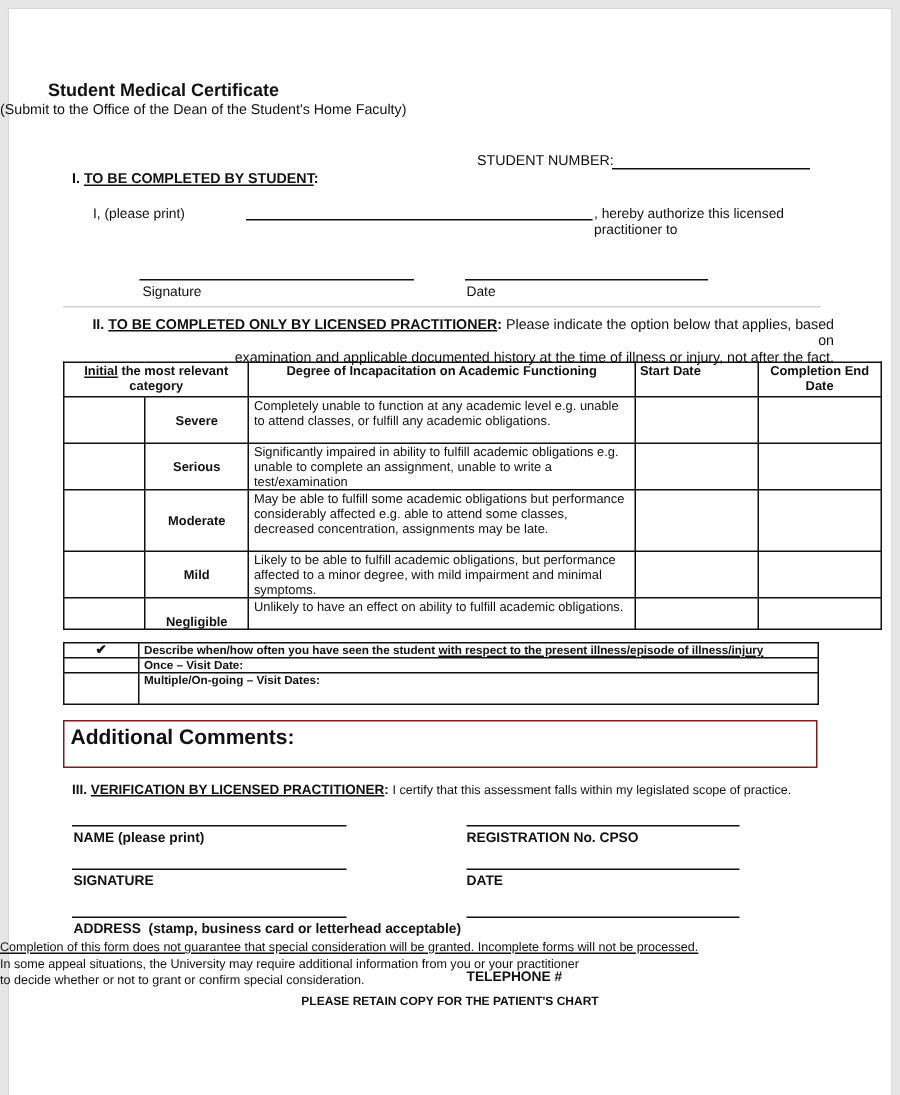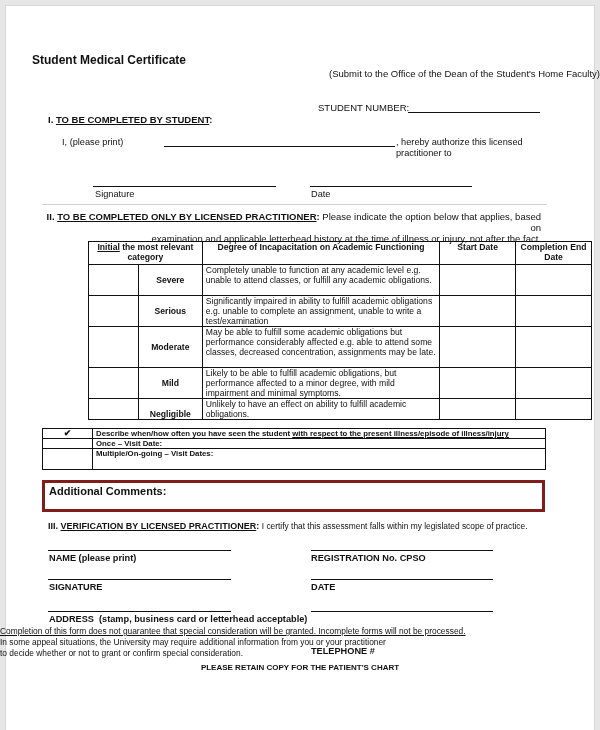--- a/index.html
+++ b/index.html
@@ -11,41 +11,41 @@
     position: relative;
   }
   .page {
     position: absolute; left: 5px; top: 5px; width: 590px; height: 725px;
     background: #ffffff;
     border-left: 1px solid #d8d8d8; border-right: 1px solid #d8d8d8; border-top: 1px solid #d8d8d8;
     box-sizing: border-box;
   }
   .abs { position: absolute; }
   .title { left: 0; width: 600px; top: 53px; font-weight: bold; font-size: 12px; padding-left: 32px; }
-  .subtitle { left: 0; width: 600px; top: 68px; text-align: right; font-size: 9.5px; }
+  .subtitle { left: 0; width: 600px; top: 68px; text-align: left; font-size: 9.5px; }
   .sn-label { left: 318px; top: 102px; font-size: 9.5px; }
   .line { position: absolute; border-bottom: 1px solid #111; height: 0; }
   .sec-head { font-size: 9.5px; text-align: right; }
   .sec-head .num { font-weight: bold; }
   .sec-head .u { font-weight: bold; text-decoration: underline; }
   .para { font-size: 9.2px; line-height: 11px; }
   .small { font-size: 9.2px; }
   .separator { left: 42px; width: 505px; top: 204px; height: 0; border-bottom: 1px solid #d0d0d0; }
 
   table.grid { position: absolute; border-collapse: collapse; font-size: 8.6px; }
   table.grid td, table.grid th { border: 1px solid #111; padding: 0 3px; vertical-align: top; line-height: 10px; }
   table.grid th { font-weight: bold; text-align: center; }
   table.grid td.sev { font-weight: bold; text-align: center; vertical-align: middle; }
   .u-initial { text-decoration: underline; }
 
   table.chk { position: absolute; border-collapse: collapse; font-size: 7.8px; font-weight: bold; }
   table.chk td { border: 1px solid #111; padding: 0 3px; line-height: 9px; vertical-align: top; }
   table.chk .under { text-decoration: underline; }
 
-  .comments { left: 42px; top: 480px; width: 503px; height: 32px; border: 3px solid #7f1d1d; box-sizing: border-box; font-size: 11px; font-weight: bold; padding: 2px 4px; }
+  .comments { left: 42px; top: 480px; width: 503px; height: 32px; border: 1px solid #7f1d1d; box-sizing: border-box; font-size: 14px; font-weight: bold; padding: 2px 4px; }
 
   .field-label { font-size: 9.2px; font-weight: bold; }
   .notice { left: 0; width: 600px; text-align: left; font-size: 8.4px; }
   .notice.u { text-decoration: underline; }
   .cut { left: 0; width: 600px; top: 664px; height: 6px; overflow: hidden; text-align: center; font-size: 8px; font-weight: bold; }
   .cut span { position: relative; top: -1px; }
 </style>
 </head>
 <body>
 
@@ -70,40 +70,40 @@
   </div>
 </div>
 
 <div class="line" style="left:93px; top:186px; width:183px;"></div>
 <div class="abs small" style="left:95px; top:189px;">Signature</div>
 <div class="line" style="left:310px; top:186px; width:162px;"></div>
 <div class="abs small" style="left:311px; top:189px;">Date</div>
 
 <div class="abs separator"></div>
 
-<div class="abs sec-head" style="left:41px; top:211px; width:500px; line-height:11px;">
+<div class="abs sec-head" style="left:56px; top:211px; width:500px; line-height:11px;">
   <span class="num">II.</span>
   <span class="u">TO BE COMPLETED ONLY BY LICENSED PRACTITIONER</span><span class="num">:</span>
   <span>Please indicate the option below that applies, based on</span><br>
-  <span>examination and applicable letterhead history at the time of illness or injury, not after the fact.</span>
+  <span>examination and applicable documented history at the time of illness or injury, not after the fact.</span>
 </div>
 
-<table class="grid" style="left:42px; top:241px; width:504px;margin-left:46px;">
+<table class="grid" style="left:42px; top:241px; width:546px;">
   <colgroup>
     <col style="width:50px">
       <col style="width:64px">
       <col style="width:238px">
       <col style="width:76px">
       <col style="width:76px">
   </colgroup>
   <tbody>
       <tr style="height:23px;">
     <th colspan="2"><span class="u-initial">Initial</span><span> the most relevant category</span></th>
     <th>Degree of Incapacitation on Academic Functioning</th>
-    <th style="text-align:center;">Start Date</th>
+    <th style="text-align:left;">Start Date</th>
     <th>Completion End Date</th>
   </tr>
   <tr style="height:31px;">
     <td></td>
     <td class="sev">Severe</td>
     <td>Completely unable to function at any academic level e.g. unable to attend classes, or fulfill any academic obligations.</td>
     <td></td>
     <td></td>
   </tr>
   <tr style="height:31px;">

